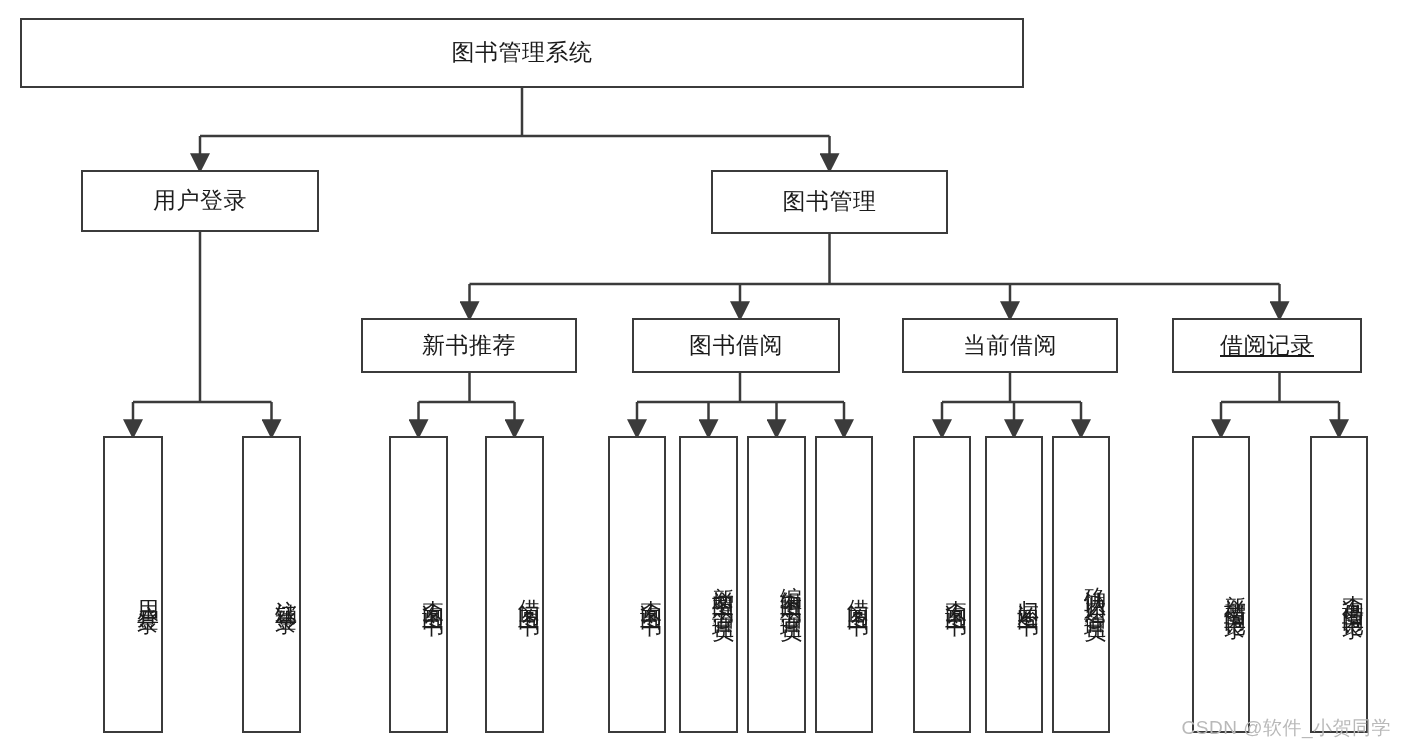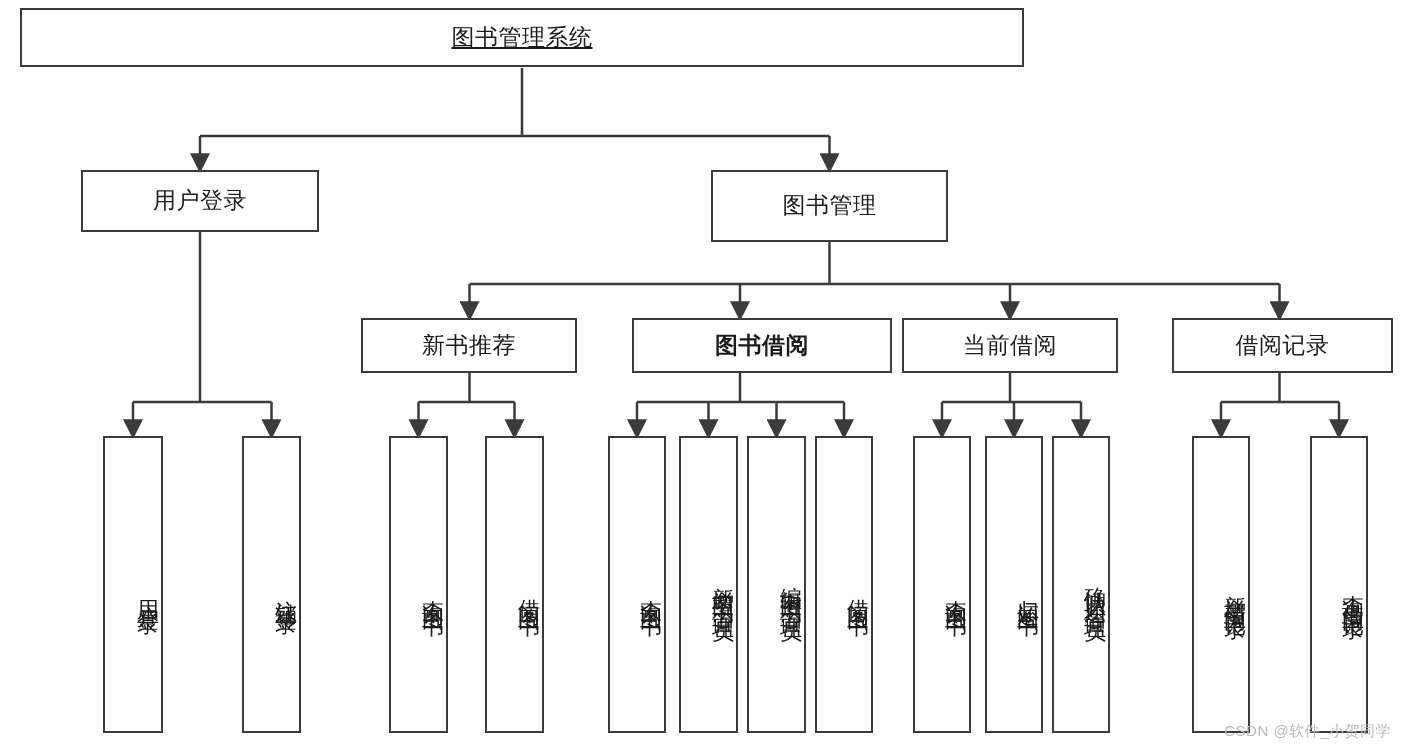--- a/index.html
+++ b/index.html
@@ -50,21 +50,21 @@
     align-items: flex-start;
     justify-content: center;
   }
   .node .lbl {
     display: block;
   }
   #watermark {
     position: absolute;
     right: 14px;
     bottom: 6px;
-    font-size: 15px;
+    font-size: 19px;
     color: #b9b9b9;
     letter-spacing: 0.5px;
     white-space: nowrap;
     pointer-events: none;
     margin-left: 8px;
   }
 </style>
 </head>
 <body>
 
@@ -106,45 +106,45 @@
         <path d="M 942 402 L 942 435" marker-end="url(#arrow)"></path>
         <path d="M 1014 402 L 1014 435" marker-end="url(#arrow)"></path>
         <path d="M 1081 402 L 1081 435" marker-end="url(#arrow)"></path>
         <path d="M 1279.5 373 L 1279.5 402"></path>
         <path d="M 1221 402 L 1339 402"></path>
         <path d="M 1221 402 L 1221 435" marker-end="url(#arrow)"></path>
         <path d="M 1339 402 L 1339 435" marker-end="url(#arrow)"></path>
       </g>
   </svg>
 
-  <div class="node horiz" style="left: 20px; top: 8px; width: 1004px; height: 59px; text-decoration: underline;">
+  <div class="node horiz" style="left: 20px; top: 18px; width: 1004px; height: 70px;">
     <span class="lbl">图书管理系统</span>
   </div>
 
   <div class="node horiz" style="left: 81px; top: 170px; width: 238px; height: 62px;">
     <span class="lbl">用户登录</span>
   </div>
 
-  <div class="node horiz" style="left: 711px; top: 170px; width: 237px; height: 72px; font-family: Liberation Serif, serif;">
+  <div class="node horiz" style="left: 711px; top: 170px; width: 237px; height: 64px; font-family: Liberation Serif, serif;">
     <span class="lbl">图书管理</span>
   </div>
 
   <div class="node horiz" style="left: 361px; top: 318px; width: 216px; height: 55px;">
     <span class="lbl">新书推荐</span>
   </div>
 
-  <div class="node horiz" style="left: 632px; top: 318px; width: 260px; height: 55px; font-weight: bold;">
+  <div class="node horiz" style="left: 632px; top: 318px; width: 208px; height: 55px;">
     <span class="lbl">图书借阅</span>
   </div>
 
   <div class="node horiz" style="left: 902px; top: 318px; width: 216px; height: 55px; text-align: center;">
     <span class="lbl">当前借阅</span>
   </div>
 
-  <div class="node horiz" style="left: 1172px; top: 318px; width: 221px; height: 55px;">
+  <div class="node horiz" style="left: 1172px; top: 318px; width: 190px; height: 55px; text-decoration: underline;">
     <span class="lbl">借阅记录</span>
   </div>
 
   <div class="node vert" style="left: 103px; top: 436px; width: 60px; height: 297px;">
     <span class="lbl">用户登录</span>
   </div>
 
   <div class="node vert" style="left: 242px; top: 436px; width: 59px; height: 297px;">
     <span class="lbl">注销登录</span>
   </div>

